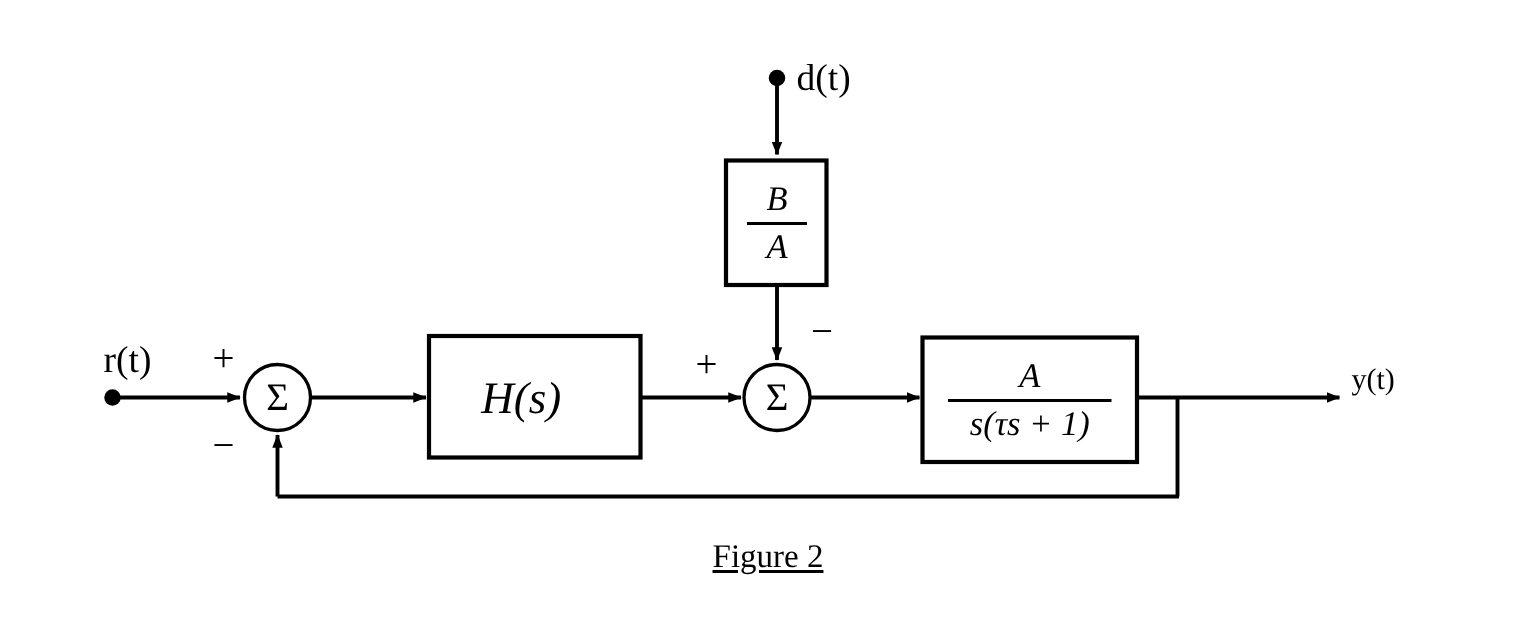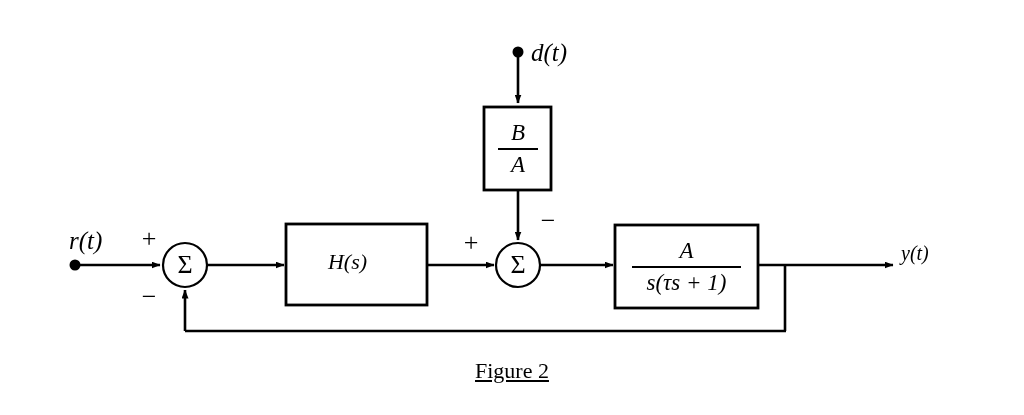--- a/index.html
+++ b/index.html
@@ -21,21 +21,20 @@
   #diagram-svg {
     position: absolute;
     left: 0;
     top: 0;
     width: 1024px;
     height: 415px;
   }
   .math-label {
     position: absolute;
     font-family: "Liberation Serif", serif;
-    font-style: italic;
     color: #000000;
     white-space: nowrap;
     line-height: 1;
     text-align: right;
   }
   .sign-label {
     position: absolute;
     font-family: "Liberation Serif", serif;
     font-style: normal;
     color: #000000;
@@ -155,21 +154,21 @@
   <div class="sign-label" style="left:138px; top:226px; width:22px; font-size:26px;">+</div>
 
   <div class="sign-label" style="left:138px; top:284px; width:22px; font-size:26px;">−</div>
 
   <div class="sigma-label" style="left:501px; top:252px; width:34px; font-size:26px;">Σ</div>
 
   <div class="sign-label" style="left:460px; top:230px; width:22px; font-size:26px;">+</div>
 
   <div class="sign-label" style="left:537px; top:208px; width:22px; font-size:26px;">−</div>
 
-  <div class="block-label" style="left:286px; top:251px; width:123px; font-size:22px;">H(s)</div>
+  <div class="block-label" style="left:286px; top:251px; width:123px; font-size:30px;">H(s)</div>
 
   <div class="fraction" style="left:498px; top:114px; width:40px; height:70px; font-size:23px;">
     <span class="numer">B</span>
     <span class="bar"></span>
     <span class="denom">A</span>
   </div>
 
   <div class="fraction" style="left:632px; top:232px; width:109px; height:70px; font-size:23px;">
     <span class="numer">A</span>
     <span class="bar"></span>

